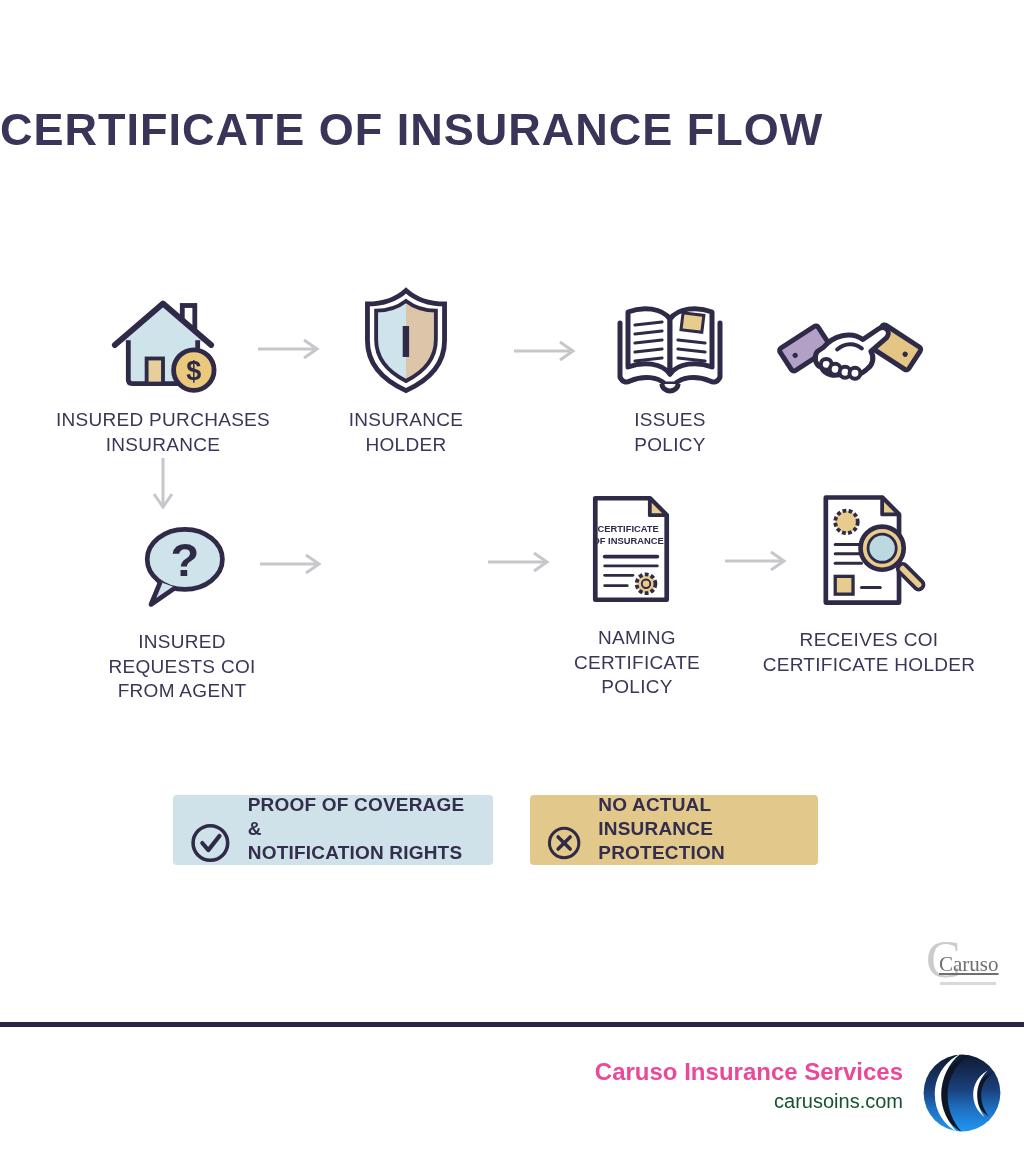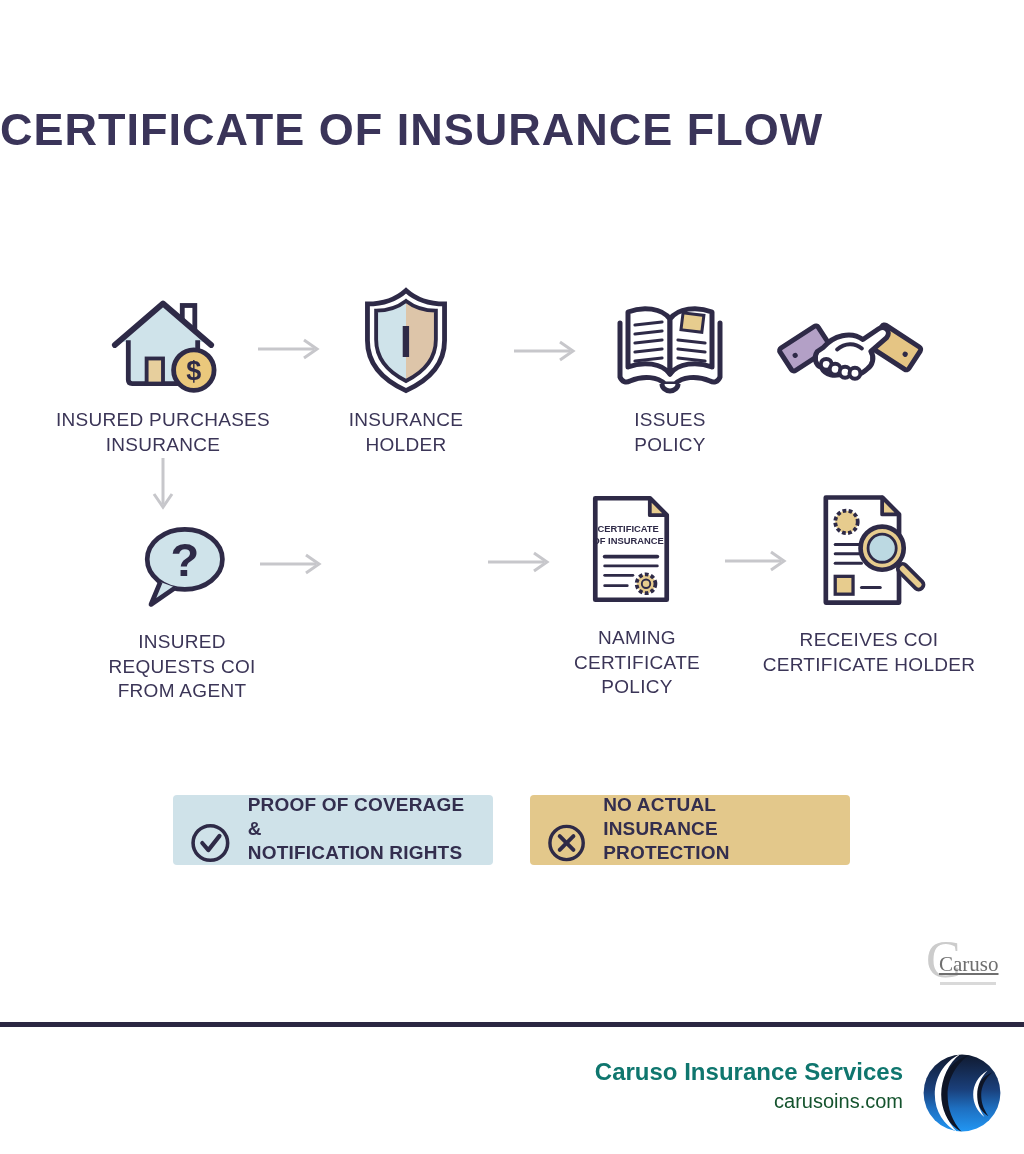--- a/index.html
+++ b/index.html
@@ -18,21 +18,21 @@
   .badge-gold{background:#e3c88b;}
   .badge-text{font-size:19px;font-weight:bold;line-height:24px;color:#332e4e;letter-spacing:.2px;}
   .badge-text span{display:block;}
   .watermark{position:absolute;left:926px;top:938px;width:90px;height:62px;
              font-family:"Liberation Serif", serif;}
   .watermark .big-c{position:absolute;left:0;top:-4px;font-size:52px;color:#cccccc;line-height:1;}
   .watermark .wm-name{position:absolute;left:13px;top:14px;font-size:21px;color:#6f6f6f;text-decoration:underline;}
   .watermark .wm-tagline{position:absolute;left:14px;top:44px;width:56px;height:3px;background:#d9d9d9;}
   .divider{position:absolute;left:0;top:1022px;width:1024px;height:5px;background:#2b2742;}
   .footer-company{position:absolute;right:121px;top:1058px;margin:0;font-size:24px;
-                  font-weight:bold;color:#0f766e;text-align:right;}
+                  font-weight:bold;color:#ec4899;text-align:right;}
   .footer-site{position:absolute;right:121px;top:1090px;margin:0;font-size:20px;
                color:#14532d;text-align:right;}
   .footer-logo{position:absolute;left:922px;top:1053px;}
   svg text{font-family:"Liberation Sans", sans-serif;}
 </style>
 </head>
 <body>
 
 <div class="canvas">
 
@@ -212,21 +212,21 @@
     <svg width="44" height="44" viewBox="0 0 42 42">
       <circle cx="21" cy="21" r="17" fill="none" stroke="#2e2a47" stroke-width="3.5"></circle>
       <path d="M13,21 L19,28 L30,14" fill="none" stroke="#2e2a47" stroke-width="4" stroke-linecap="round" stroke-linejoin="round"></path>
     </svg>
     <div class="badge-text">
       <span>PROOF OF COVERAGE &amp;</span>
       <span>NOTIFICATION RIGHTS</span>
     </div>
   </div>
 
-  <div class="badge badge-gold" style="left:530px;top:795px;width:320px;">
+  <div class="badge badge-gold" style="left:530px;top:795px;width:288px;">
     <svg width="44" height="44" viewBox="0 0 42 42">
       <circle cx="21" cy="21" r="17" fill="none" stroke="#2e2a47" stroke-width="3.5"></circle>
       <line x1="14" y1="14" x2="28" y2="28" stroke="#2e2a47" stroke-width="4" stroke-linecap="round"></line>
       <line x1="28" y1="14" x2="14" y2="28" stroke="#2e2a47" stroke-width="4" stroke-linecap="round"></line>
     </svg>
     <div class="badge-text">
       <span>NO ACTUAL</span>
       <span>INSURANCE PROTECTION</span>
     </div>
   </div>

